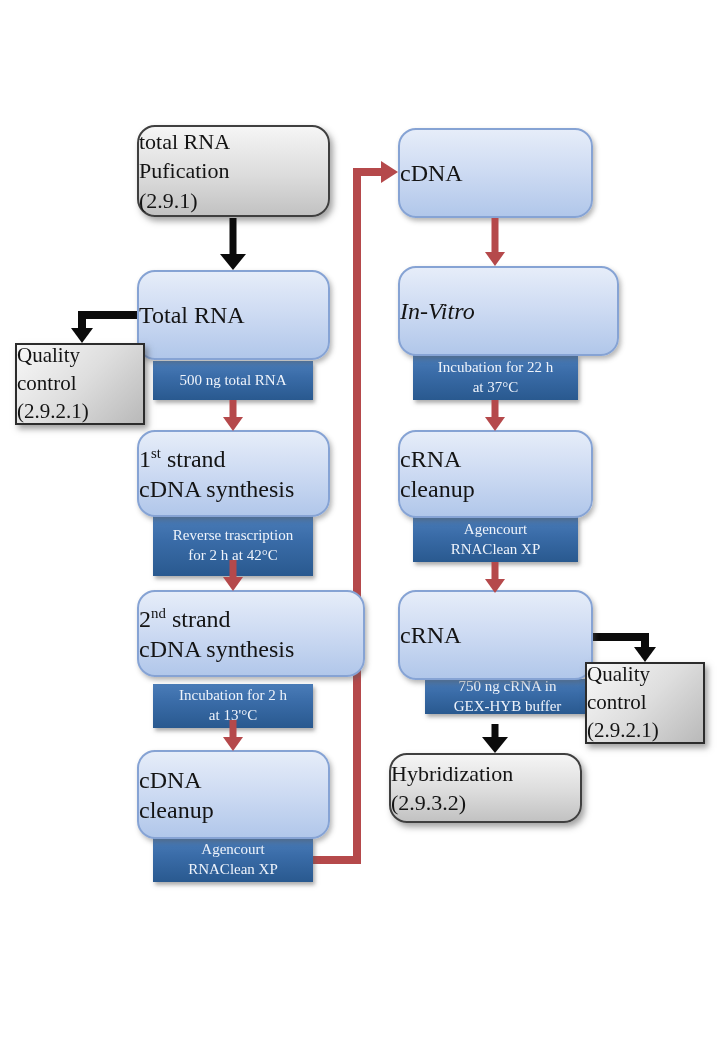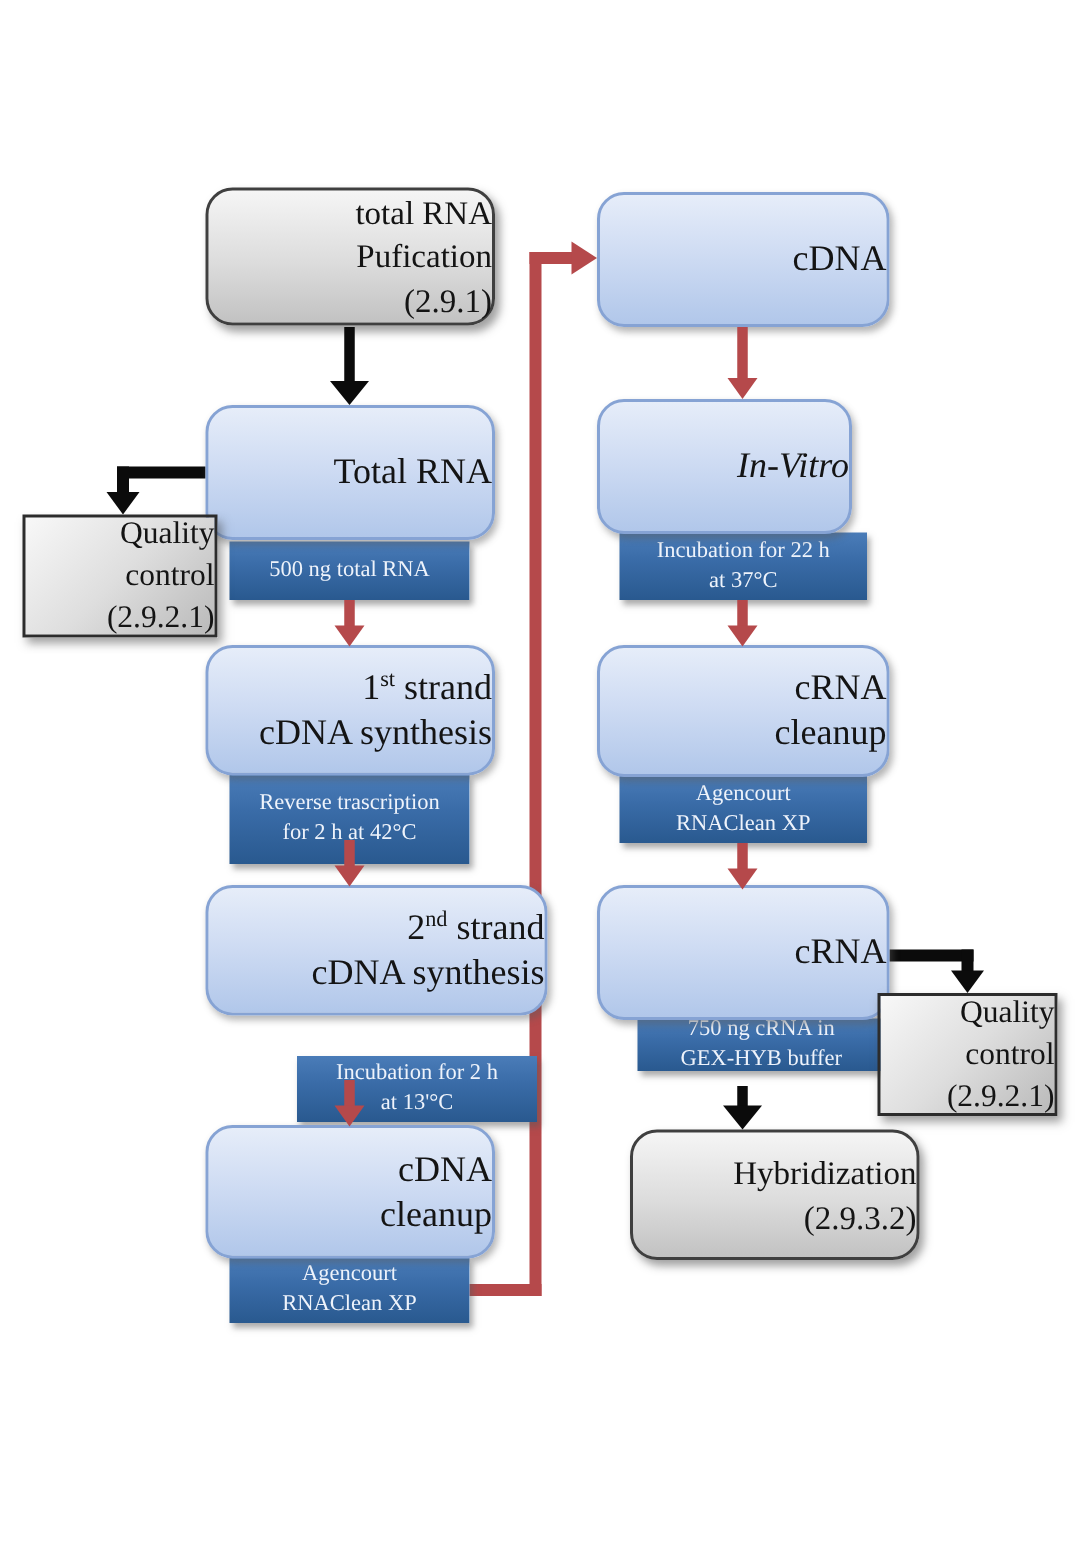--- a/index.html
+++ b/index.html
@@ -5,21 +5,21 @@
   html,body { margin:0; padding:0; background:#ffffff; }
   #page {
     position:relative; width:720px; height:1040px;
     background:#ffffff; overflow:hidden;
     outline:1px solid #c9c9c9;
     font-family:"Liberation Serif", serif;
     color:#141414;
   }
   .box {
     position:absolute; display:flex; flex-direction:column;
-    align-items:flex-end; justify-content:center; text-align:center;
+    align-items:flex-start; justify-content:center; text-align:center;
     box-sizing:border-box; z-index:2;
   }
   .blue {
     background:linear-gradient(180deg,#e6edf9 0%,#cfdcf3 45%,#b1c7ea 100%);
     border:2px solid #86a3d4; border-radius:18px;
     box-shadow:2px 3px 5px rgba(90,90,90,0.45);
     font-size:24px; line-height:1.25;
   }
   .bar {
     position:absolute; display:flex; flex-direction:column;
@@ -122,21 +122,21 @@
 
   <div class="varrow red" style="left:223px; top:560px; width:20px; height:31px;">
     <div class="stem"></div>
     <div class="head"></div>
   </div>
 
   <div class="box blue" style="left:137px; top:590px; width:228px; height:87px;">
     <div><span>2</span><sup>nd</sup><span> strand</span></div>
     <div>cDNA synthesis</div>
   </div>
-  <div class="bar" style="left:153px; top:704px; width:160px; height:44px;margin-left:45px;">
+  <div class="bar" style="left:153px; top:684px; width:160px; height:44px;">
     <div>Incubation for 2 h</div>
     <div>at 13'°C</div>
   </div>
 
   <div class="varrow red" style="left:223px; top:720px; width:20px; height:31px;">
     <div class="stem"></div>
     <div class="head"></div>
   </div>
 
   <div class="box blue" style="left:137px; top:750px; width:193px; height:89px;">
@@ -155,21 +155,21 @@
 
   <div class="box blue" style="left:398px; top:128px; width:195px; height:90px;">
     <div>cDNA</div>
   </div>
 
   <div class="varrow red" style="left:485px; top:218px; width:20px; height:48px;">
     <div class="stem"></div>
     <div class="head"></div>
   </div>
 
-  <div class="box blue" style="left:398px; top:266px; width:170px; height:90px;">
+  <div class="box blue" style="left:398px; top:266px; width:221px; height:90px;">
     <div class="italic">In-Vitro</div>
   </div>
   <div class="bar" style="left:413px; top:355px; width:165px; height:45px;">
     <div>Incubation for 22 h</div>
     <div>at 37°C</div>
   </div>
 
   <div class="varrow red" style="left:485px; top:400px; width:20px; height:31px;">
     <div class="stem"></div>
     <div class="head"></div>
@@ -205,18 +205,18 @@
     <div>Quality</div>
     <div>control</div>
     <div>(2.9.2.1)</div>
   </div>
 
   <div class="varrow black" style="left:482px; top:724px; width:26px; height:29px;">
     <div class="stem"></div>
     <div class="head"></div>
   </div>
 
-  <div class="box gray-rounded" style="left:420px; top:753px; width:193px; height:87px;">
+  <div class="box gray-rounded" style="left:389px; top:753px; width:193px; height:70px;">
     <div>Hybridization</div>
     <div>(2.9.3.2)</div>
   </div>
 
 </div>
 
 </body></html>

